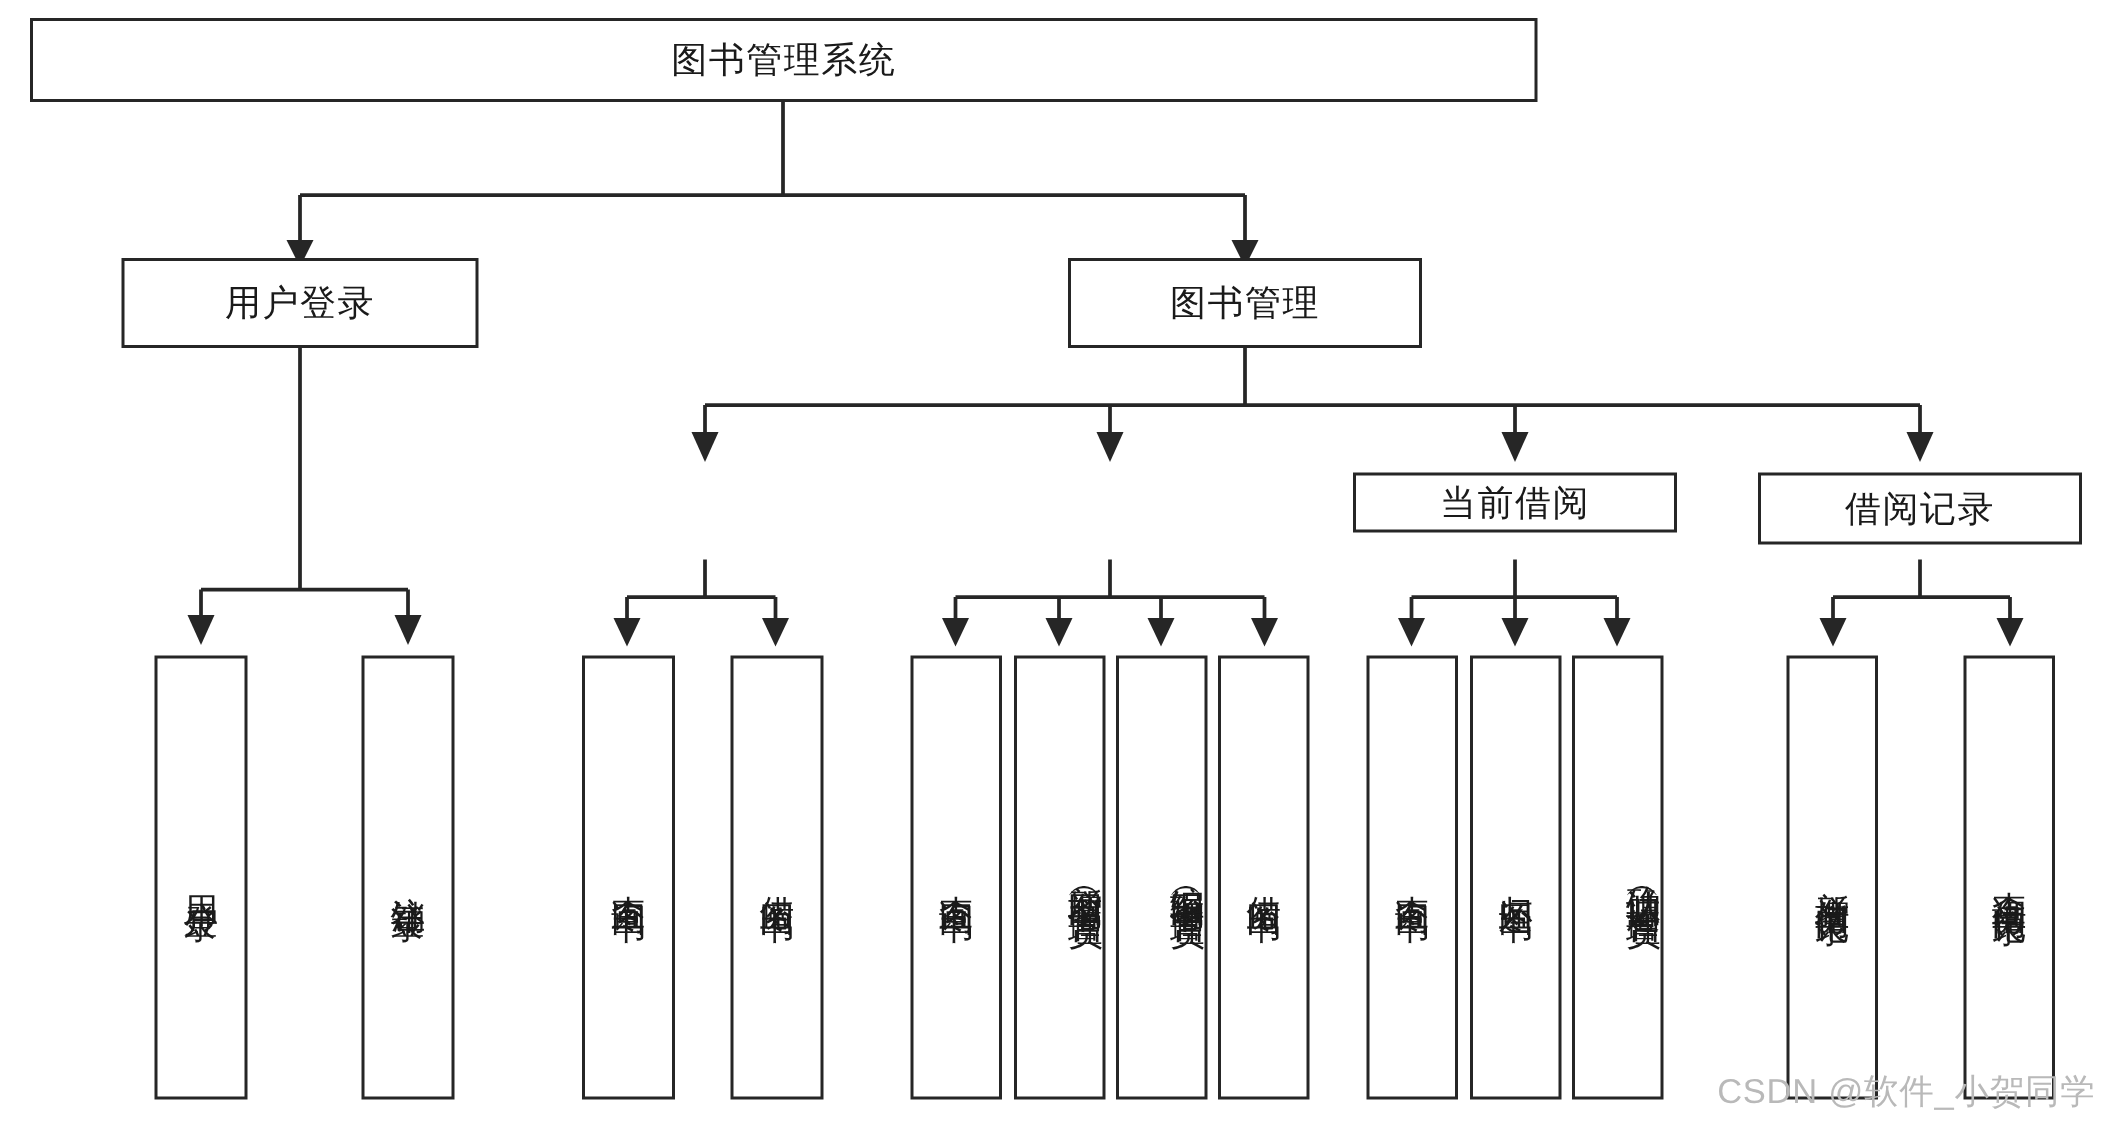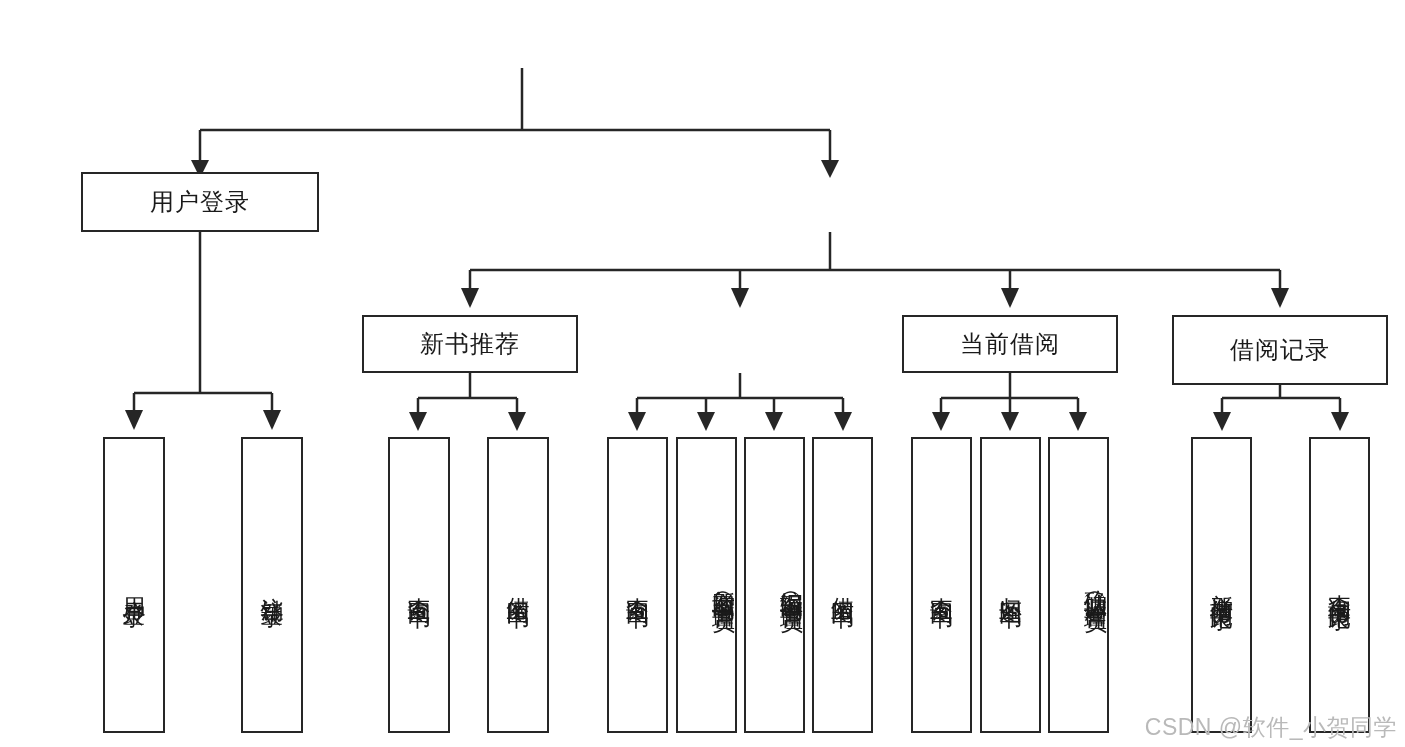--- a/index.html
+++ b/index.html
@@ -145,36 +145,39 @@
     <polygon class="arrowfill" points="1069,412 1087,412 1078,431"></polygon>
 
     <path class="wire" d="M 1280 373 L 1280 398"></path>
     <path class="wire" d="M 1222 398 L 1340 398"></path>
     <path class="wire" d="M 1222 398 L 1222 414"></path>
     <polygon class="arrowfill" points="1213,412 1231,412 1222,431"></polygon>
     <path class="wire" d="M 1340 398 L 1340 414"></path>
     <polygon class="arrowfill" points="1331,412 1349,412 1340,431"></polygon>
   </svg>
 
+  <div class="node h" style="left:20px; top:12px; width:1005px; height:56px;">
+    <span class="node-label">图书管理系统</span>
+  </div>
 
   <div class="node h" style="left:81px; top:172px; width:238px; height:60px;">
     <span class="node-label">用户登录</span>
   </div>
 
-
-  <div class="node h" style="left:362px; top:315px; width:216px; height:58px;">
-    <span class="node-label">新书推荐</span>
-  </div>
-
-
-  <div class="node h" style="left:902px; top:315px; width:216px; height:58px;">
+  <div class="node h" style="left:712px; top:172px; width:236px; height:60px;">
+    <span class="node-label">图书管理</span>
+  </div>
+
+
+
+  <div class="node h" style="left:902px; top:315px; width:216px; height:40px;">
     <span class="node-label">当前借阅</span>
   </div>
 
-  <div class="node h" style="left:1172px; top:315px; width:216px; height:70px;">
+  <div class="node h" style="left:1172px; top:315px; width:216px; height:48px;">
     <span class="node-label">借阅记录</span>
   </div>
 
   <div class="node v midalign" style="left:103px; top:437px; width:62px; height:296px;">
     <span class="node-label">用户登录</span>
   </div>
 
   <div class="node v midalign" style="left:241px; top:437px; width:62px; height:296px;">
     <span class="node-label">注销登录</span>
   </div>

